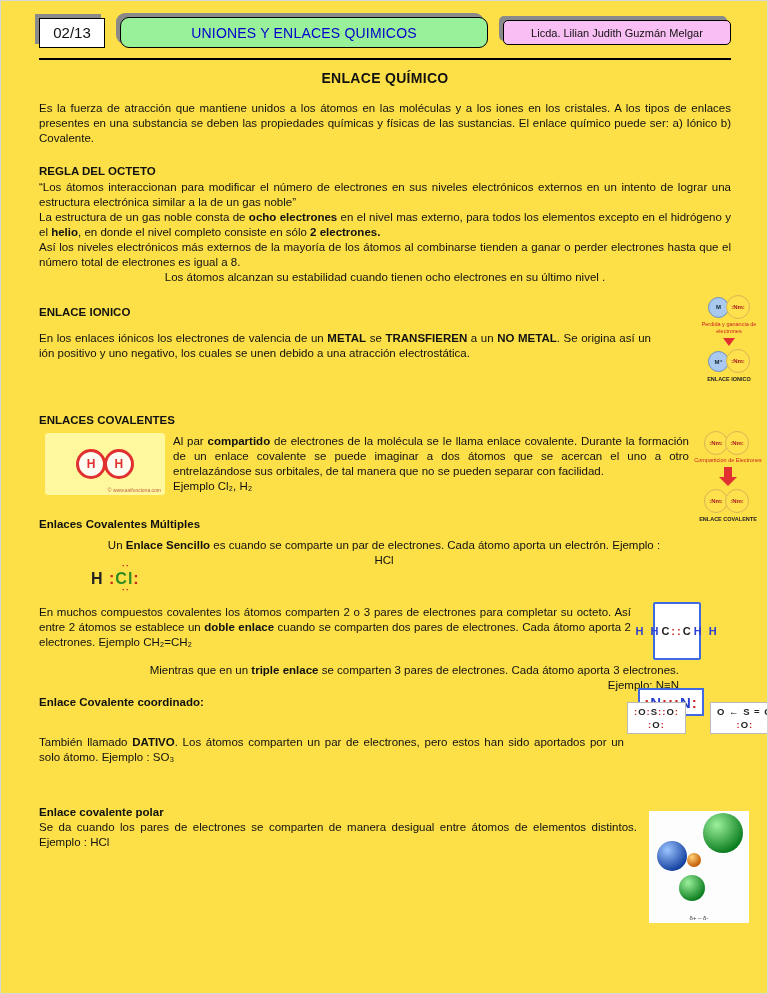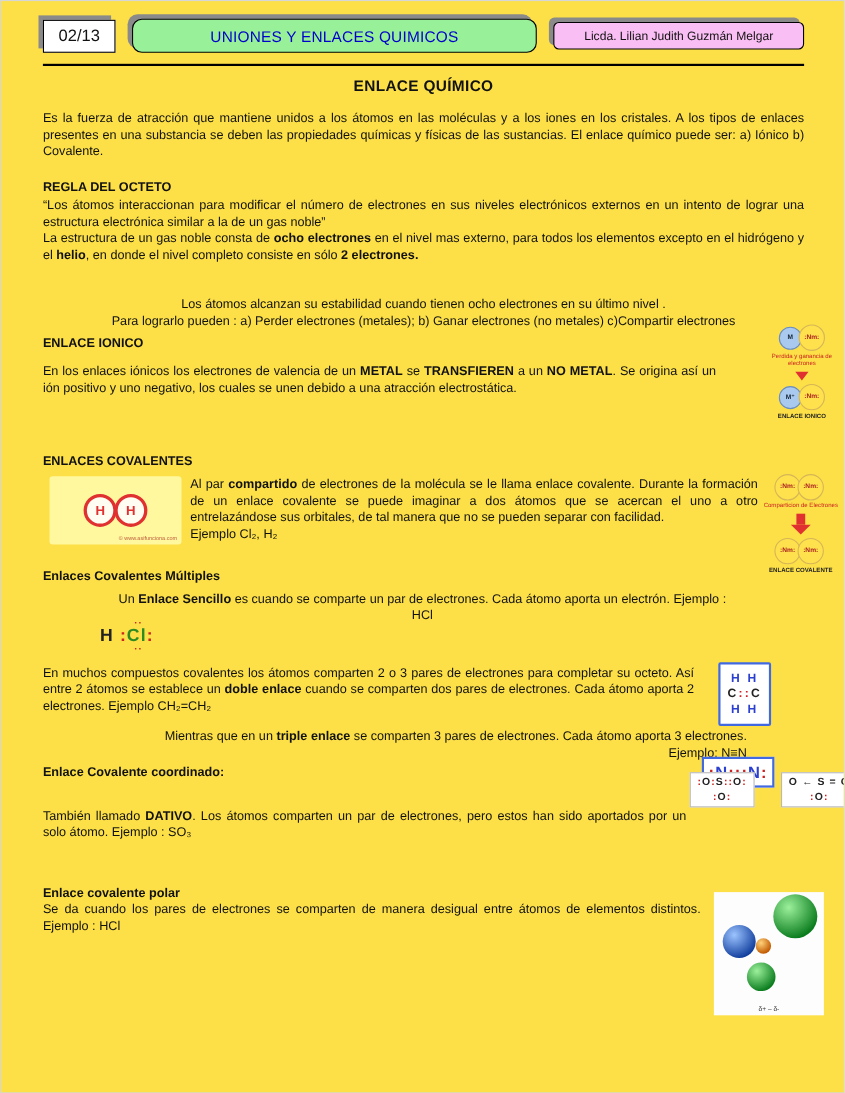--- a/index.html
+++ b/index.html
@@ -67,21 +67,21 @@
 
   #fig-h2{left:44px;top:432px;width:120px;height:62px;background:#fff89e;border-radius:3px;display:flex;align-items:center;justify-content:center}
   #fig-h2 .hcirc{width:30px;height:30px;border:3px solid #e03030;border-radius:50%;background:#fffdf2;display:flex;align-items:center;justify-content:center;color:#e03030;font-weight:bold;font-size:12px}
   #fig-h2 .share{color:#e03030;font-weight:bold;font-size:11px;margin:0 -3px;position:relative;z-index:1}
   #fig-h2 .copy{position:absolute;right:4px;bottom:2px;font-size:5px;color:#c06040}
 
   #fig-hcl{left:90px;top:562px;width:80px;text-align:left}
   #fig-hcl .dots{font-size:9px;color:#cc2222;font-weight:bold;margin-left:31px;line-height:7px;letter-spacing:1px}
   #fig-hcl .lw{font-size:16px;font-weight:bold;letter-spacing:1px;line-height:17px}
 
-  #fig-ethylene{left:652px;top:601px;width:48px;height:58px;border:2px solid #4169e1;border-radius:2px;background:#fff;display:flex;flex-direction:column;align-items:center;justify-content:center;gap:1px}
+  #fig-ethylene{left:652px;top:601px;width:48px;height:58px;border:2px solid #4169e1;border-radius:2px;background:#fff;display:flex;flex-direction:row;align-items:center;justify-content:center;gap:1px}
   #fig-ethylene .row{font-size:11px;font-weight:bold;letter-spacing:2px;line-height:13px;white-space:pre}
 
   #fig-n2{left:637px;top:687px;width:66px;height:28px;border:2px solid #4169e1;background:#fff;display:flex;align-items:center;justify-content:center;font-size:15px;font-weight:bold;letter-spacing:1px}
 
   #fig-so3{left:626px;top:701px;display:flex;gap:24px}
   #fig-so3 .lw-group{border:1px solid #b9b9b9;background:#fff;padding:3px 6px;display:flex;flex-direction:column;align-items:center;gap:2px}
   #fig-so3 .lwrow{font-size:9.5px;font-weight:bold;letter-spacing:1px;line-height:11px;white-space:pre}
 
   #fig-polar{left:648px;top:810px;width:100px;height:112px;background:#fdfdfd}
   .sph{position:absolute;border-radius:50%}
@@ -108,22 +108,22 @@
     </div>
   </div>
   <div id="rule"></div>
 
   <div id="doc-title" class="abs">ENLACE QUÍMICO</div>
   <div id="p-intro" class="abs txt">Es la fuerza de atracción que mantiene unidos a los átomos en las moléculas y a los iones en los cristales. A los tipos de enlaces presentes en una substancia se deben las propiedades químicas y físicas de las sustancias.  El enlace químico puede ser: a) Iónico b) Covalente.</div>
 
   <div id="h-octeto" class="hd">REGLA DEL OCTETO</div>
   <div id="p-quote" class="abs txt">“Los átomos interaccionan para modificar el número de electrones en sus niveles electrónicos externos en un intento de lograr una estructura electrónica similar a la de un gas noble”</div>
   <div id="p-gasnoble" class="abs txt"><span>La estructura de un gas noble consta de </span><span class="b">ocho electrones</span><span> en el nivel mas externo, para todos los elementos  excepto en el hidrógeno y el </span><span class="b">helio</span><span>, en donde el nivel completo consiste en sólo </span><span class="b">2 electrones.</span></div>
+  <div id="p-asi" class="abs txt">Así los niveles electrónicos más externos de la mayoría de los átomos al combinarse tienden a ganar o perder electrones hasta que el número total de electrones es igual a 8.</div>
   <div id="p-estab" class="abs txt left">Los átomos alcanzan su estabilidad cuando tienen ocho electrones en su último nivel .</div>
-  <div id="p-lograr" class="abs txt left">Para lograrlo pueden : a) Perder electrones (metales); b) Ganar electrones (no metales) c)Compartir electrones</div>
 
   <div id="h-ionico" class="hd">ENLACE IONICO</div>
   <div id="p-ionico" class="abs txt"><span>En los enlaces iónicos los electrones de valencia de un </span><span class="b">METAL</span><span> se </span><span class="b">TRANSFIEREN</span><span> a un </span><span class="b">NO METAL</span><span>. Se origina así un ión positivo y uno negativo, los cuales se unen debido a una atracción electrostática.</span></div>
 
   <div id="h-covalentes" class="hd">ENLACES COVALENTES</div>
   <div id="p-covalente" class="abs txt">
     <span><span>Al par </span><span class="b">compartido</span><span> de electrones de la molécula se le llama enlace covalente. Durante la formación de un enlace covalente se puede imaginar a dos átomos que se acercan el uno a otro entrelazándose sus orbitales, de tal manera que no se pueden separar con facilidad.</span></span>
     <span class="blockline">Ejemplo  Cl₂, H₂</span>
   </div>
 

